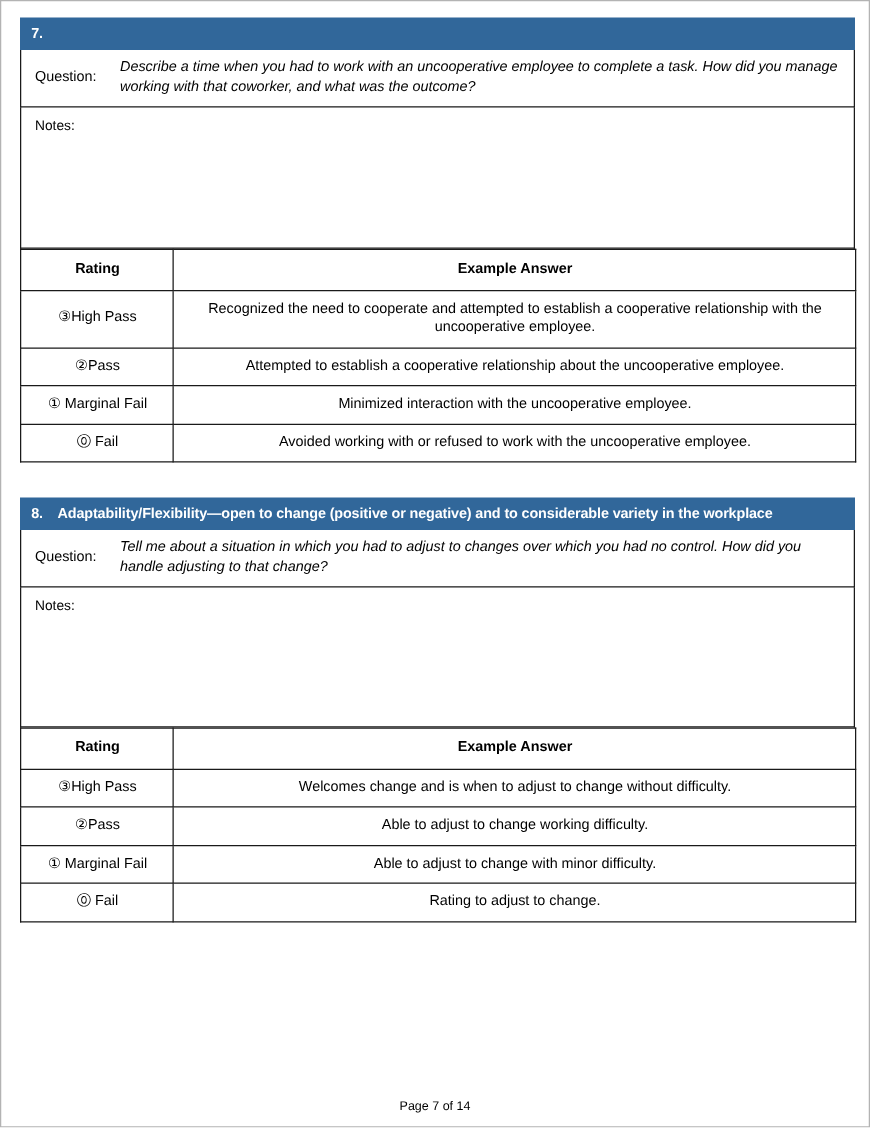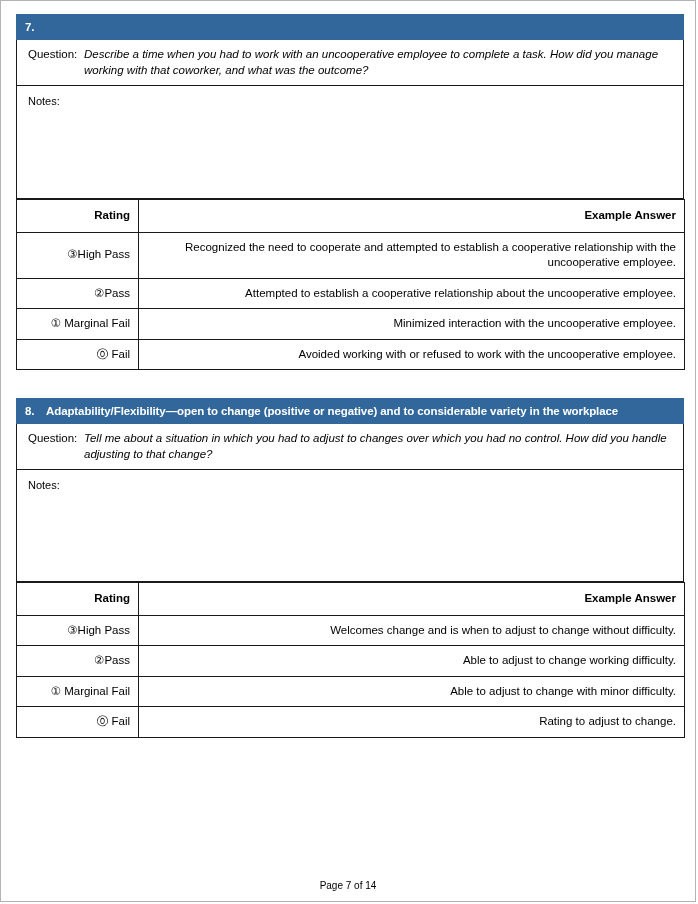--- a/index.html
+++ b/index.html
@@ -56,21 +56,22 @@
 
   
   .qbox {
     border: 1px solid #1a1a1a;
     border-top: none;
     box-sizing: border-box;
     padding: 7px 10px 7px 11px;
     font-size: 11.5px;
     line-height: 15.5px;
     display: flex;
-    align-items: flex-start;
+    align-items: center;
+    gap: 12px;
   }
   .qbox .qlabel {
     flex: 0 0 56px;
     width: 56px;
     font-weight: normal;
   }
   .qbox .qtext {
     flex: 1 1 auto;
     font-style: italic;
   }
@@ -92,21 +93,21 @@
     table-layout: fixed;
     font-size: 11.5px;
   }
   table.rating col.c1 { width: 122px; }
   table.rating col.c2 { width: 546px; }
   table.rating th,
   table.rating td {
     border: 1px solid #1a1a1a;
     box-sizing: border-box;
     vertical-align: middle;
-    text-align: right;
+    text-align: center;
     line-height: 15.5px;
     font-weight: normal;
   }
   table.rating th {
     font-weight: bold;
     padding: 8px 8px 8px 9px;
     height: 30px;
   }
   table.rating td {
     padding: 7px 8px 7px 9px;

